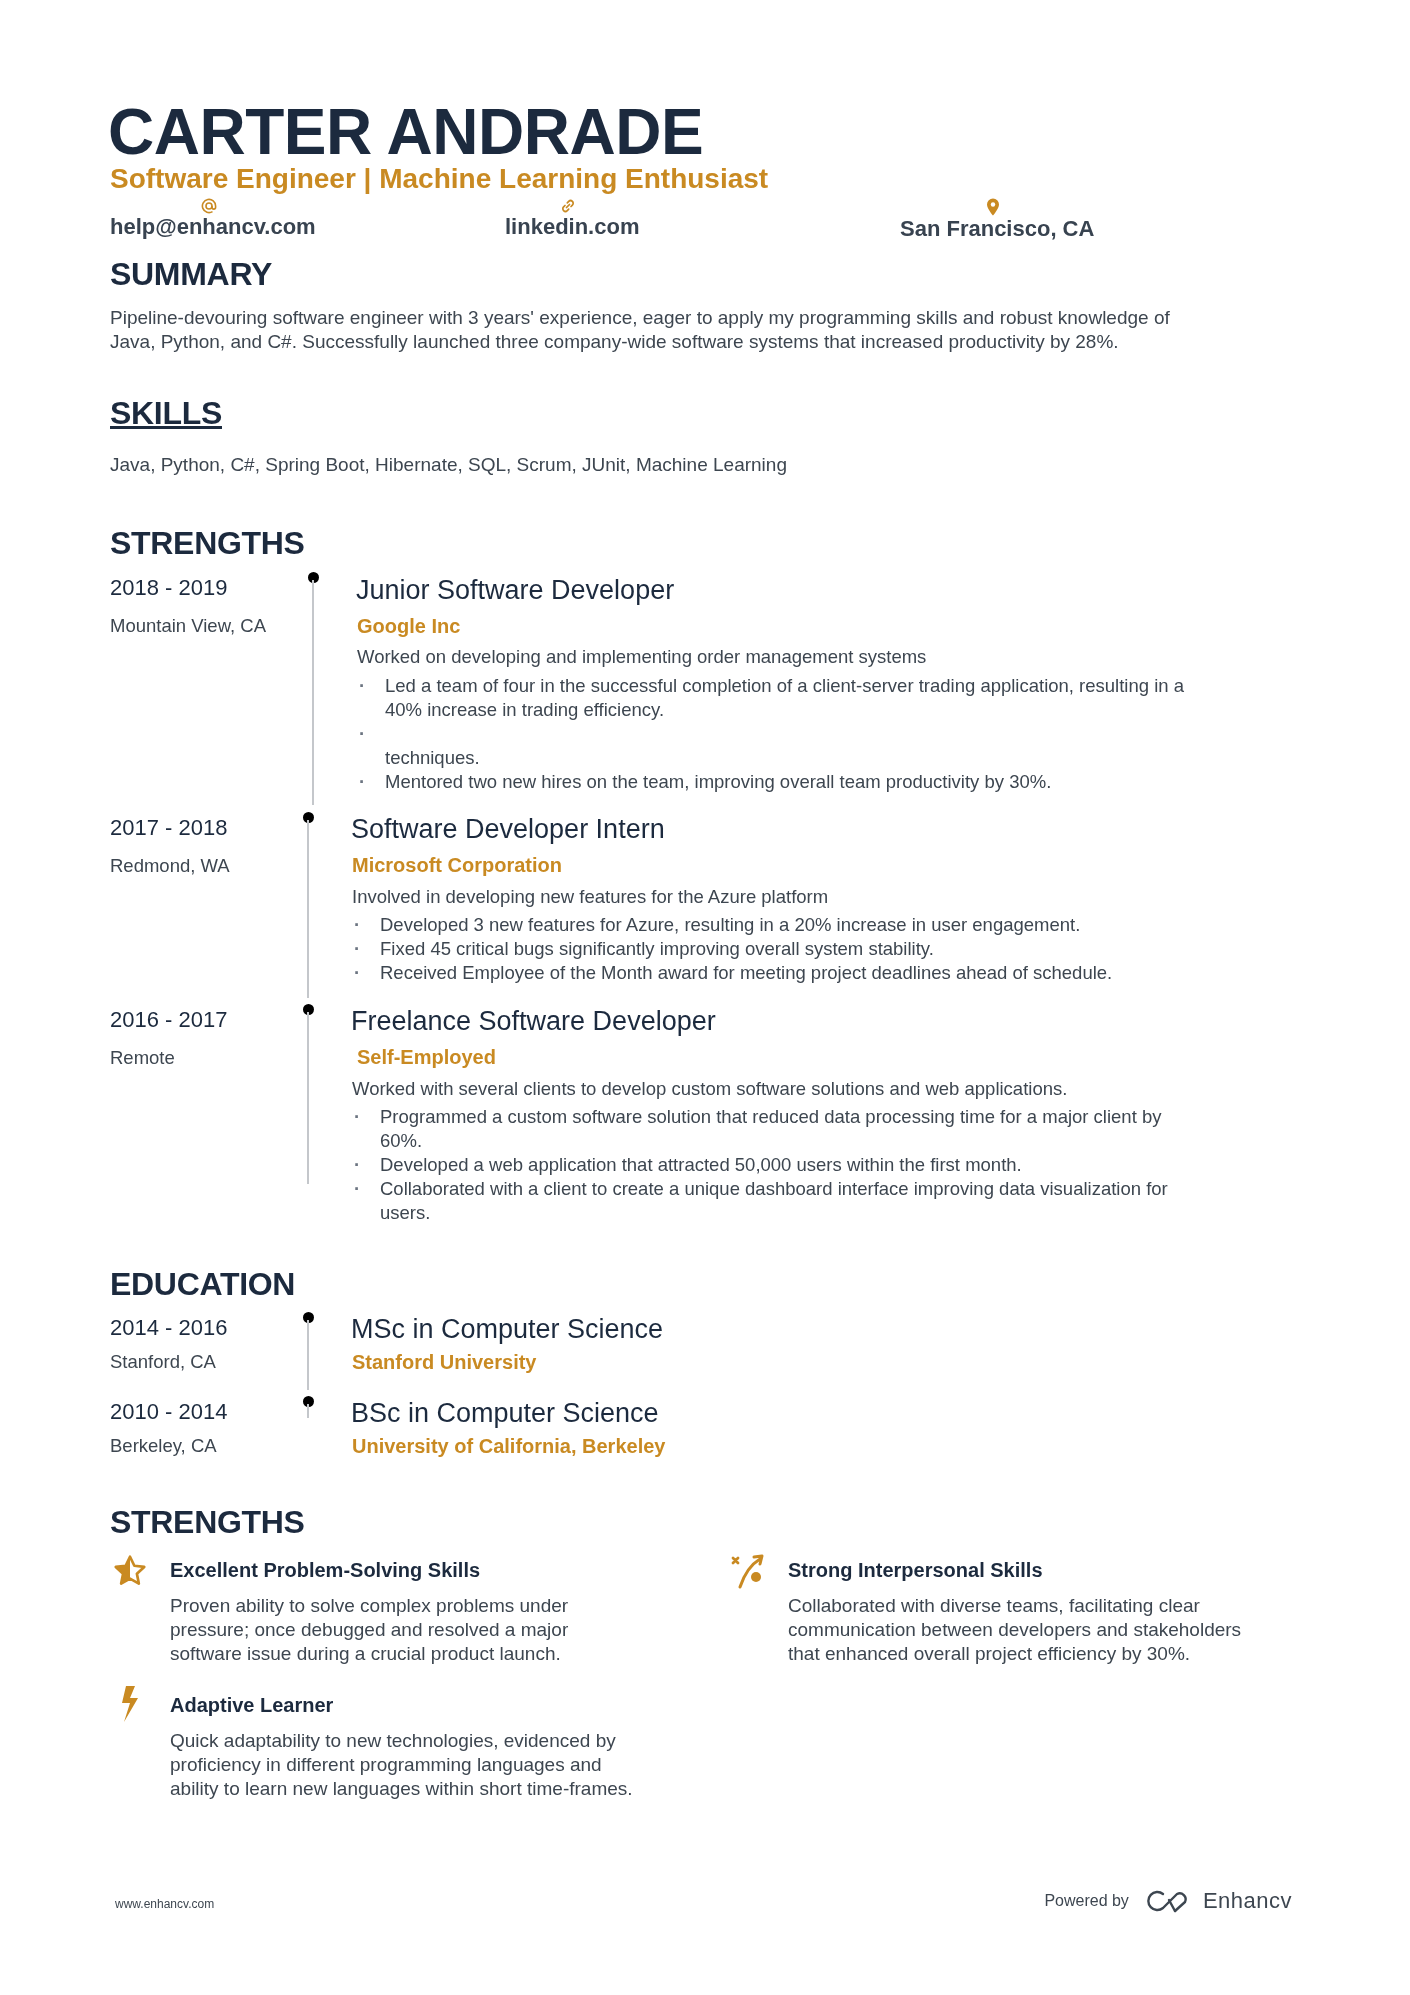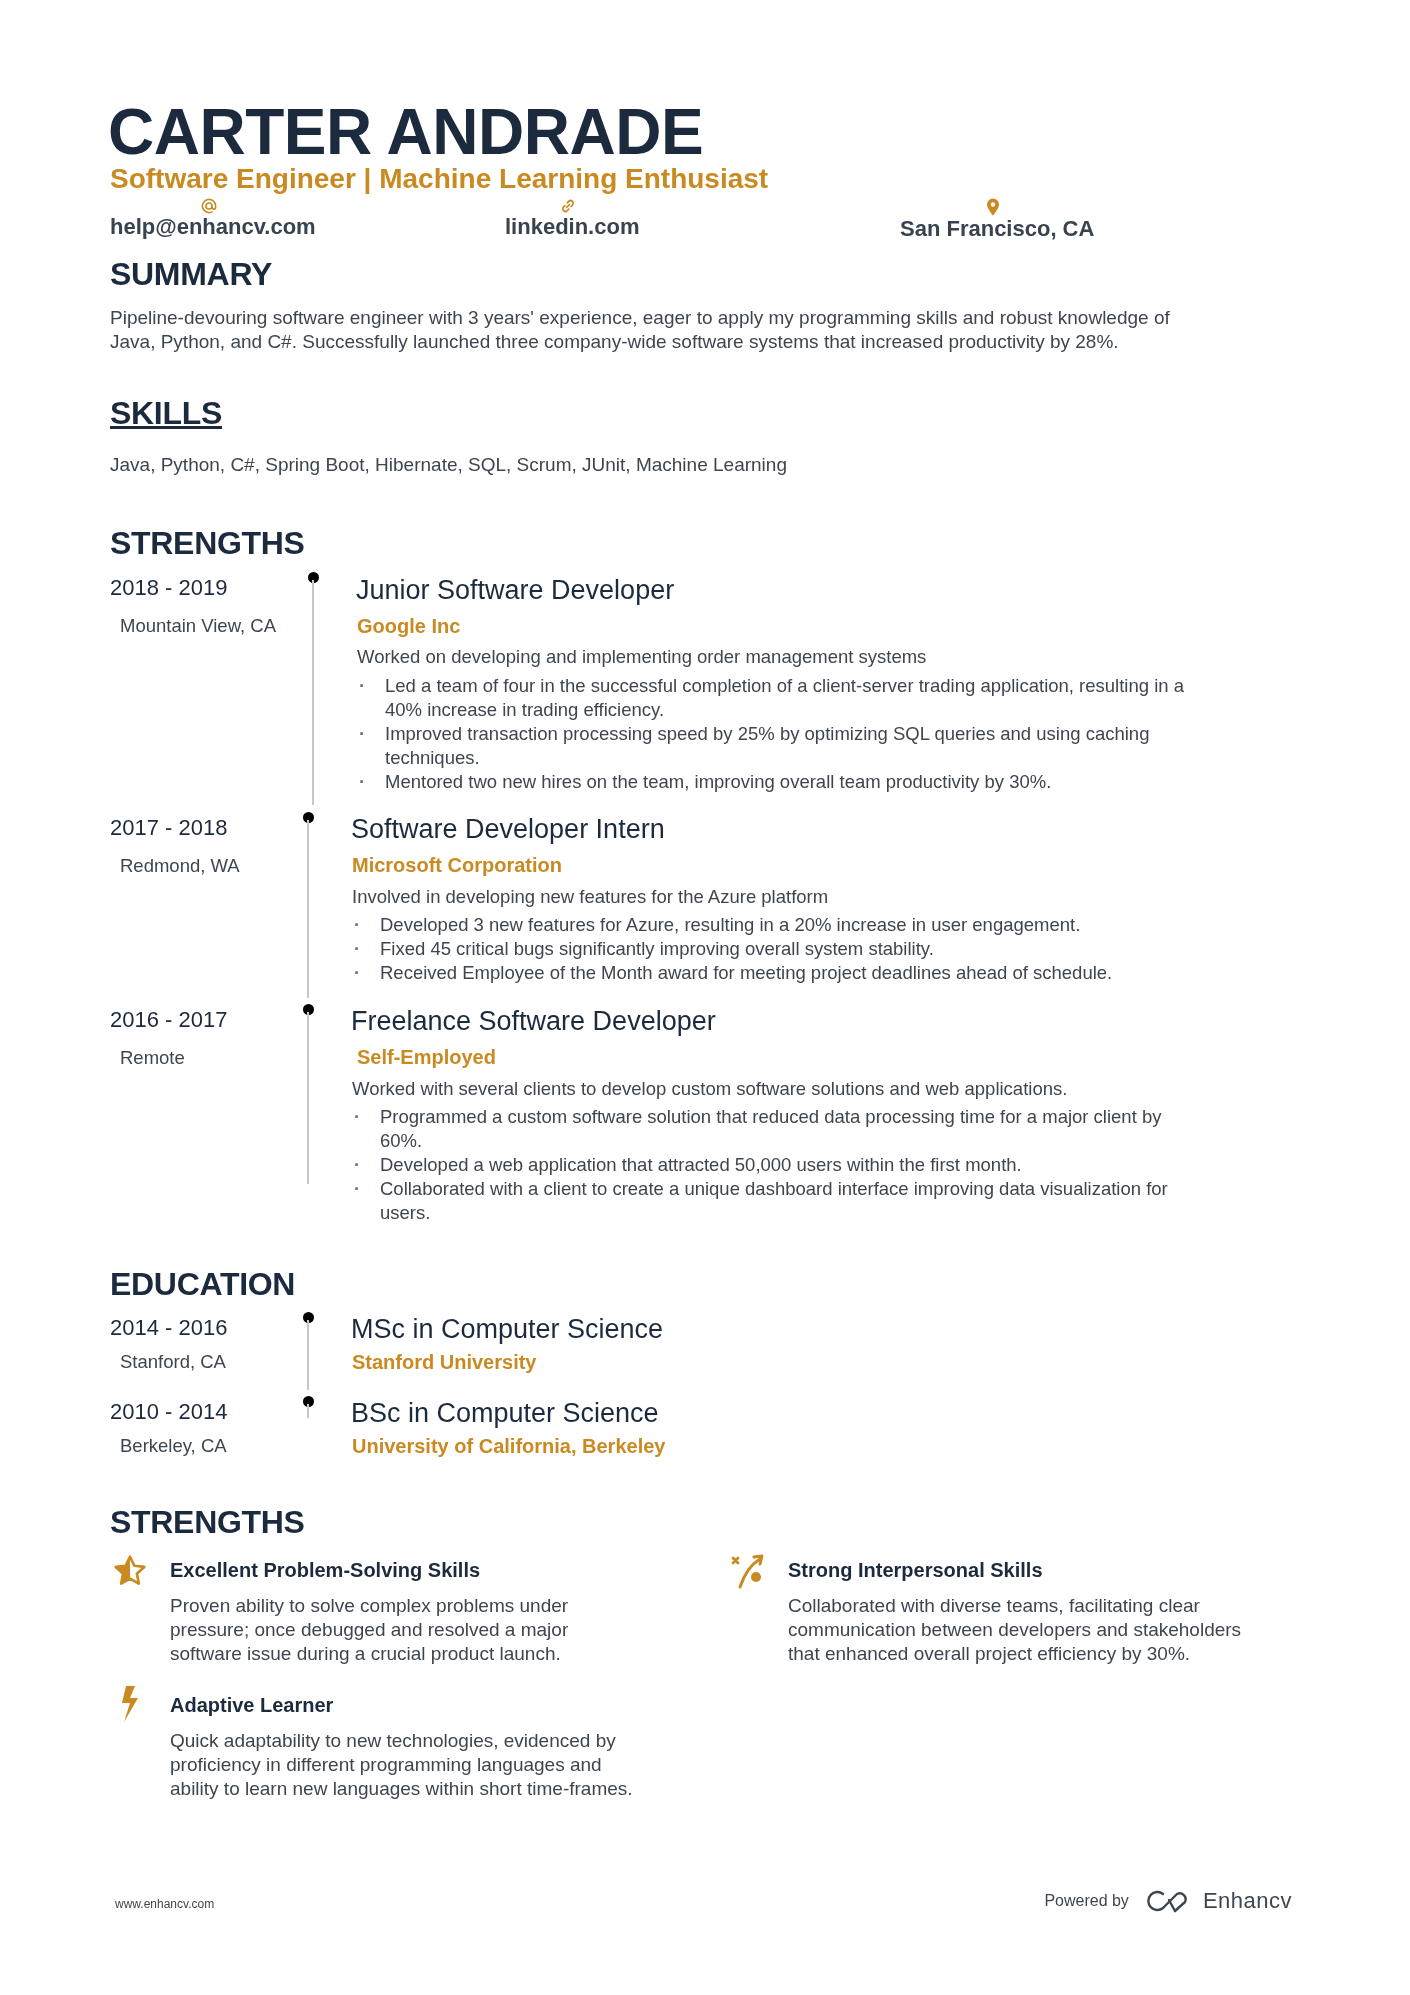--- a/index.html
+++ b/index.html
@@ -6,21 +6,21 @@
     html, body { width: 1410px; height: 1995px; background: #ffffff; }
     body { position: relative; font-family: "Liberation Sans", "DejaVu Sans", sans-serif; color: #1c2a3e; overflow: hidden; }
     .abs { position: absolute; }
     .name { left: 108px; top: 96px; font-size: 64px; font-weight: 700; letter-spacing: -0.5px; color: #1c2a3e; line-height: 72px; white-space: nowrap; }
     .subtitle { left: 110px; top: 162px; font-size: 28px; font-weight: 700; color: #c98a22; line-height: 34px; white-space: nowrap; }
     .contact { top: 198px; height: 26px; display: flex; align-items: center; font-size: 22px; font-weight: 700; color: #384350; white-space: nowrap; flex-direction: column; }
     .contact .ic { width: 18px; height: 18px; margin-right: 8px; display: inline-flex; align-items: center; justify-content: center; color: #c98a22; }
     .section-title { left: 110px; font-size: 32px; font-weight: 700; color: #1c2a3e; line-height: 38px; letter-spacing: -0.3px; white-space: nowrap; }
     .para { left: 110px; width: 1200px; font-size: 19px; line-height: 24px; color: #3d4650; }
     .date { left: 110px; font-size: 22px; font-weight: 400; color: #1c2a3e; line-height: 28px; white-space: nowrap; }
-    .loc { left: 110px; font-size: 18.5px; color: #3d4650; line-height: 24px; white-space: nowrap; margin-left: 10px; }
+    .loc { left: 110px; font-size: 18.5px; color: #3d4650; line-height: 24px; white-space: nowrap; }
     .tl-line { width: 2px; background: #c4c7cb; }
     .tl-dot { width: 11px; height: 11px; border-radius: 50%; background: #000; }
     .job-title { font-size: 27px; color: #1c2a3e; line-height: 32px; white-space: nowrap; }
     .company { font-size: 20px; font-weight: 700; color: #c98a22; line-height: 26px; white-space: nowrap; }
     .job-desc { font-size: 18.5px; color: #3d4650; line-height: 24px; white-space: nowrap; }
     .bullets { list-style: none; font-size: 18.5px; color: #3d4650; line-height: 24px; }
     .bullets li { position: relative; padding-left: 28px; }
     .bullets li::before { content: "·"; position: absolute; left: 2px; top: 0; color: #6b7480; font-weight: 700; }
     .str-title { font-size: 20px; font-weight: 700; color: #1c2a3e; line-height: 26px; white-space: nowrap; }
     .str-desc { font-size: 19px; color: #3d4650; line-height: 24px; }
@@ -79,21 +79,21 @@
 <div>
   <div class="abs date" style="top:574px;">2018 - 2019</div>
   <div class="abs loc" style="top:614px;">Mountain View, CA</div>
   <div class="abs tl-dot" style="left:308px; top:572px;"></div>
   <div class="abs tl-line" style="left:312px; top:580px; height:225px;"></div>
   <div class="abs job-title" style="left:356px; top:574px;">Junior Software Developer</div>
   <div class="abs company" style="left:357px; top:613px;">Google Inc</div>
   <div class="abs job-desc" style="left:357px; top:645px;">Worked on developing and implementing order management systems</div>
   <ul class="abs bullets" style="left:357px; top:674px; width:960px;">
     <li><span>Led a team of four in the successful completion of a client-server trading application, resulting in a</span><br><span>40% increase in trading efficiency.</span></li>
-    <li><span>Improved transaction processing speed by 25% by optimizing SQL queries and using caching</span><br><span>techniques.</span></li>
+    <li><br><span>techniques.</span></li>
     <li><span>Mentored two new hires on the team, improving overall team productivity by 30%.</span></li>
   </ul>
 </div>
 
 <div>
   <div class="abs date" style="top:814px;">2017 - 2018</div>
   <div class="abs loc" style="top:854px;">Redmond, WA</div>
   <div class="abs tl-dot" style="left:303px; top:812px;"></div>
   <div class="abs tl-line" style="left:307px; top:820px; height:178px;"></div>
   <div class="abs job-title" style="left:351px; top:813px;">Software Developer Intern</div>

